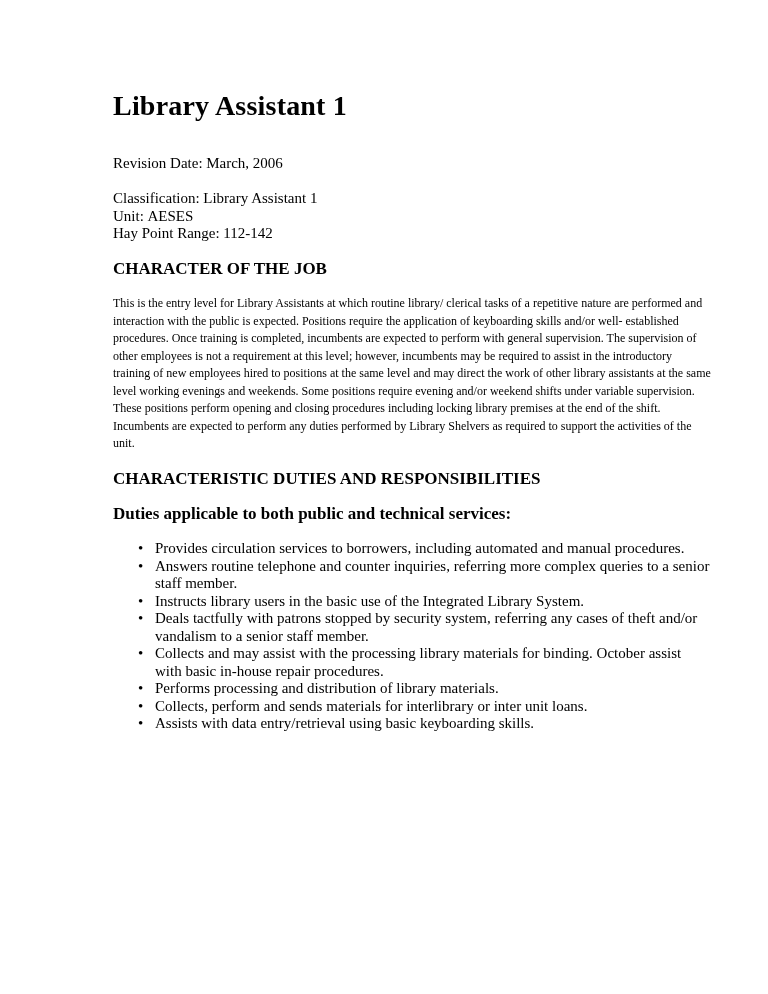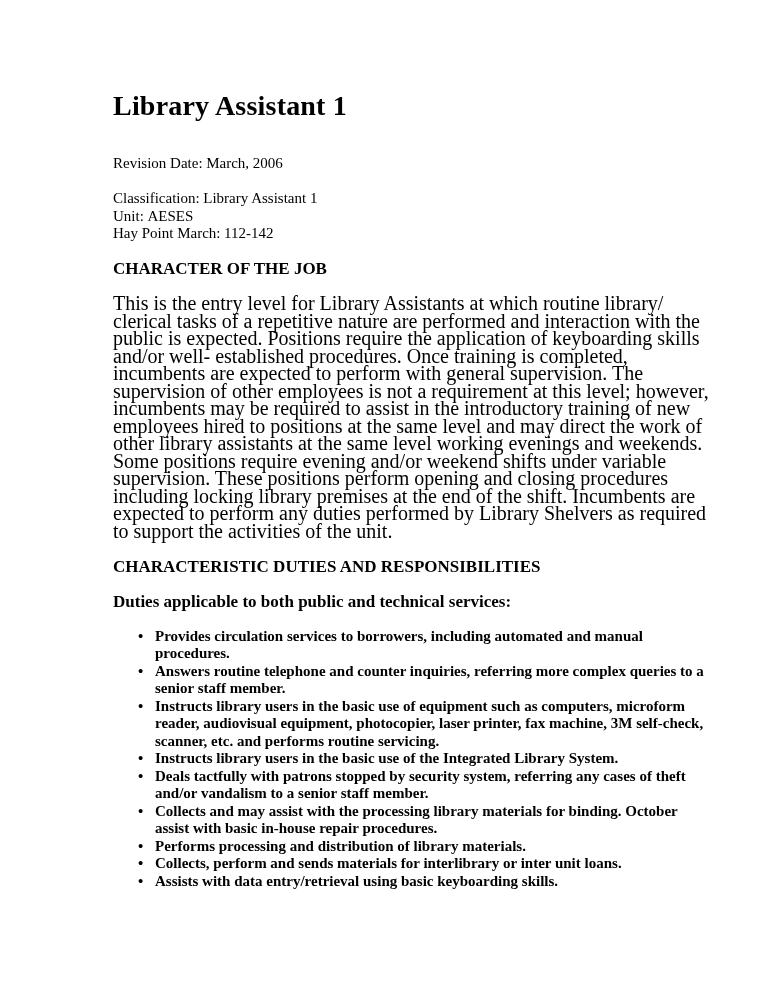--- a/index.html
+++ b/index.html
@@ -30,29 +30,28 @@
   .meta-label { font-weight: normal; }
   .meta-value { margin-left: 0.24em; }
   .block { margin-bottom: 17.5px; }
   .section-heading {
     font-size: 17px;
     line-height: 17.5px;
     font-weight: bold;
     margin-bottom: 17.5px;
   }
   .body-paragraph {
-    font-size: 20px;
+    font-size: 12px;
     line-height: 17.5px;
     margin-bottom: 17.5px;
   }
   ul.duties-list {
     list-style: none;
     font-size: 15px;
     line-height: 17.5px;
-    font-weight: bold;
   }
   ul.duties-list li {
     position: relative;
     padding-left: 42px;
   }
   ul.duties-list li::before {
     content: "\2022";
     position: absolute;
     left: 25px;
     top: 0;
@@ -70,36 +69,35 @@
   </div>
 
   <div class="block">
     <div class="line">
       <span class="meta-label">Classification:</span><span class="meta-value">Library Assistant 1</span>
     </div>
     <div class="line">
       <span class="meta-label">Unit:</span><span class="meta-value">AESES</span>
     </div>
     <div class="line">
-      <span class="meta-label">Hay Point March:</span><span class="meta-value">112-142</span>
+      <span class="meta-label">Hay Point Range:</span><span class="meta-value">112-142</span>
     </div>
   </div>
 
   <h2 class="section-heading">CHARACTER OF THE JOB</h2>
 
   <p class="body-paragraph">This is the entry level for Library Assistants at which routine library/ clerical tasks of a repetitive nature are performed and interaction with the public is expected. Positions require the application of keyboarding skills and/or well- established procedures. Once training is completed, incumbents are expected to perform with general supervision. The supervision of other employees is not a requirement at this level; however, incumbents may be required to assist in the introductory training of new employees hired to positions at the same level and may direct the work of other library assistants at the same level working evenings and weekends. Some positions require evening and/or weekend shifts under variable supervision. These positions perform opening and closing procedures including locking library premises at the end of the shift. Incumbents are expected to perform any duties performed by Library Shelvers as required to support the activities of the unit.</p>
 
   <h2 class="section-heading">CHARACTERISTIC DUTIES AND RESPONSIBILITIES</h2>
 
   <h3 class="section-heading">Duties applicable to both public and technical services:</h3>
 
   <ul class="duties-list">
     <li>Provides circulation services to borrowers, including automated and manual procedures.</li>
     <li>Answers routine telephone and counter inquiries, referring more complex queries to a senior staff member.</li>
-    <li>Instructs library users in the basic use of equipment such as computers, microform reader, audiovisual equipment, photocopier, laser printer, fax machine, 3M self-check, scanner, etc. and performs routine servicing.</li>
     <li>Instructs library users in the basic use of the Integrated Library System.</li>
     <li>Deals tactfully with patrons stopped by security system, referring any cases of theft and/or vandalism to a senior staff member.</li>
     <li>Collects and may assist with the processing library materials for binding. October assist with basic in-house repair procedures.</li>
     <li>Performs processing and distribution of library materials.</li>
     <li>Collects, perform and sends materials for interlibrary or inter unit loans.</li>
     <li>Assists with data entry/retrieval using basic keyboarding skills.</li>
   </ul>
 
 </div>
 

